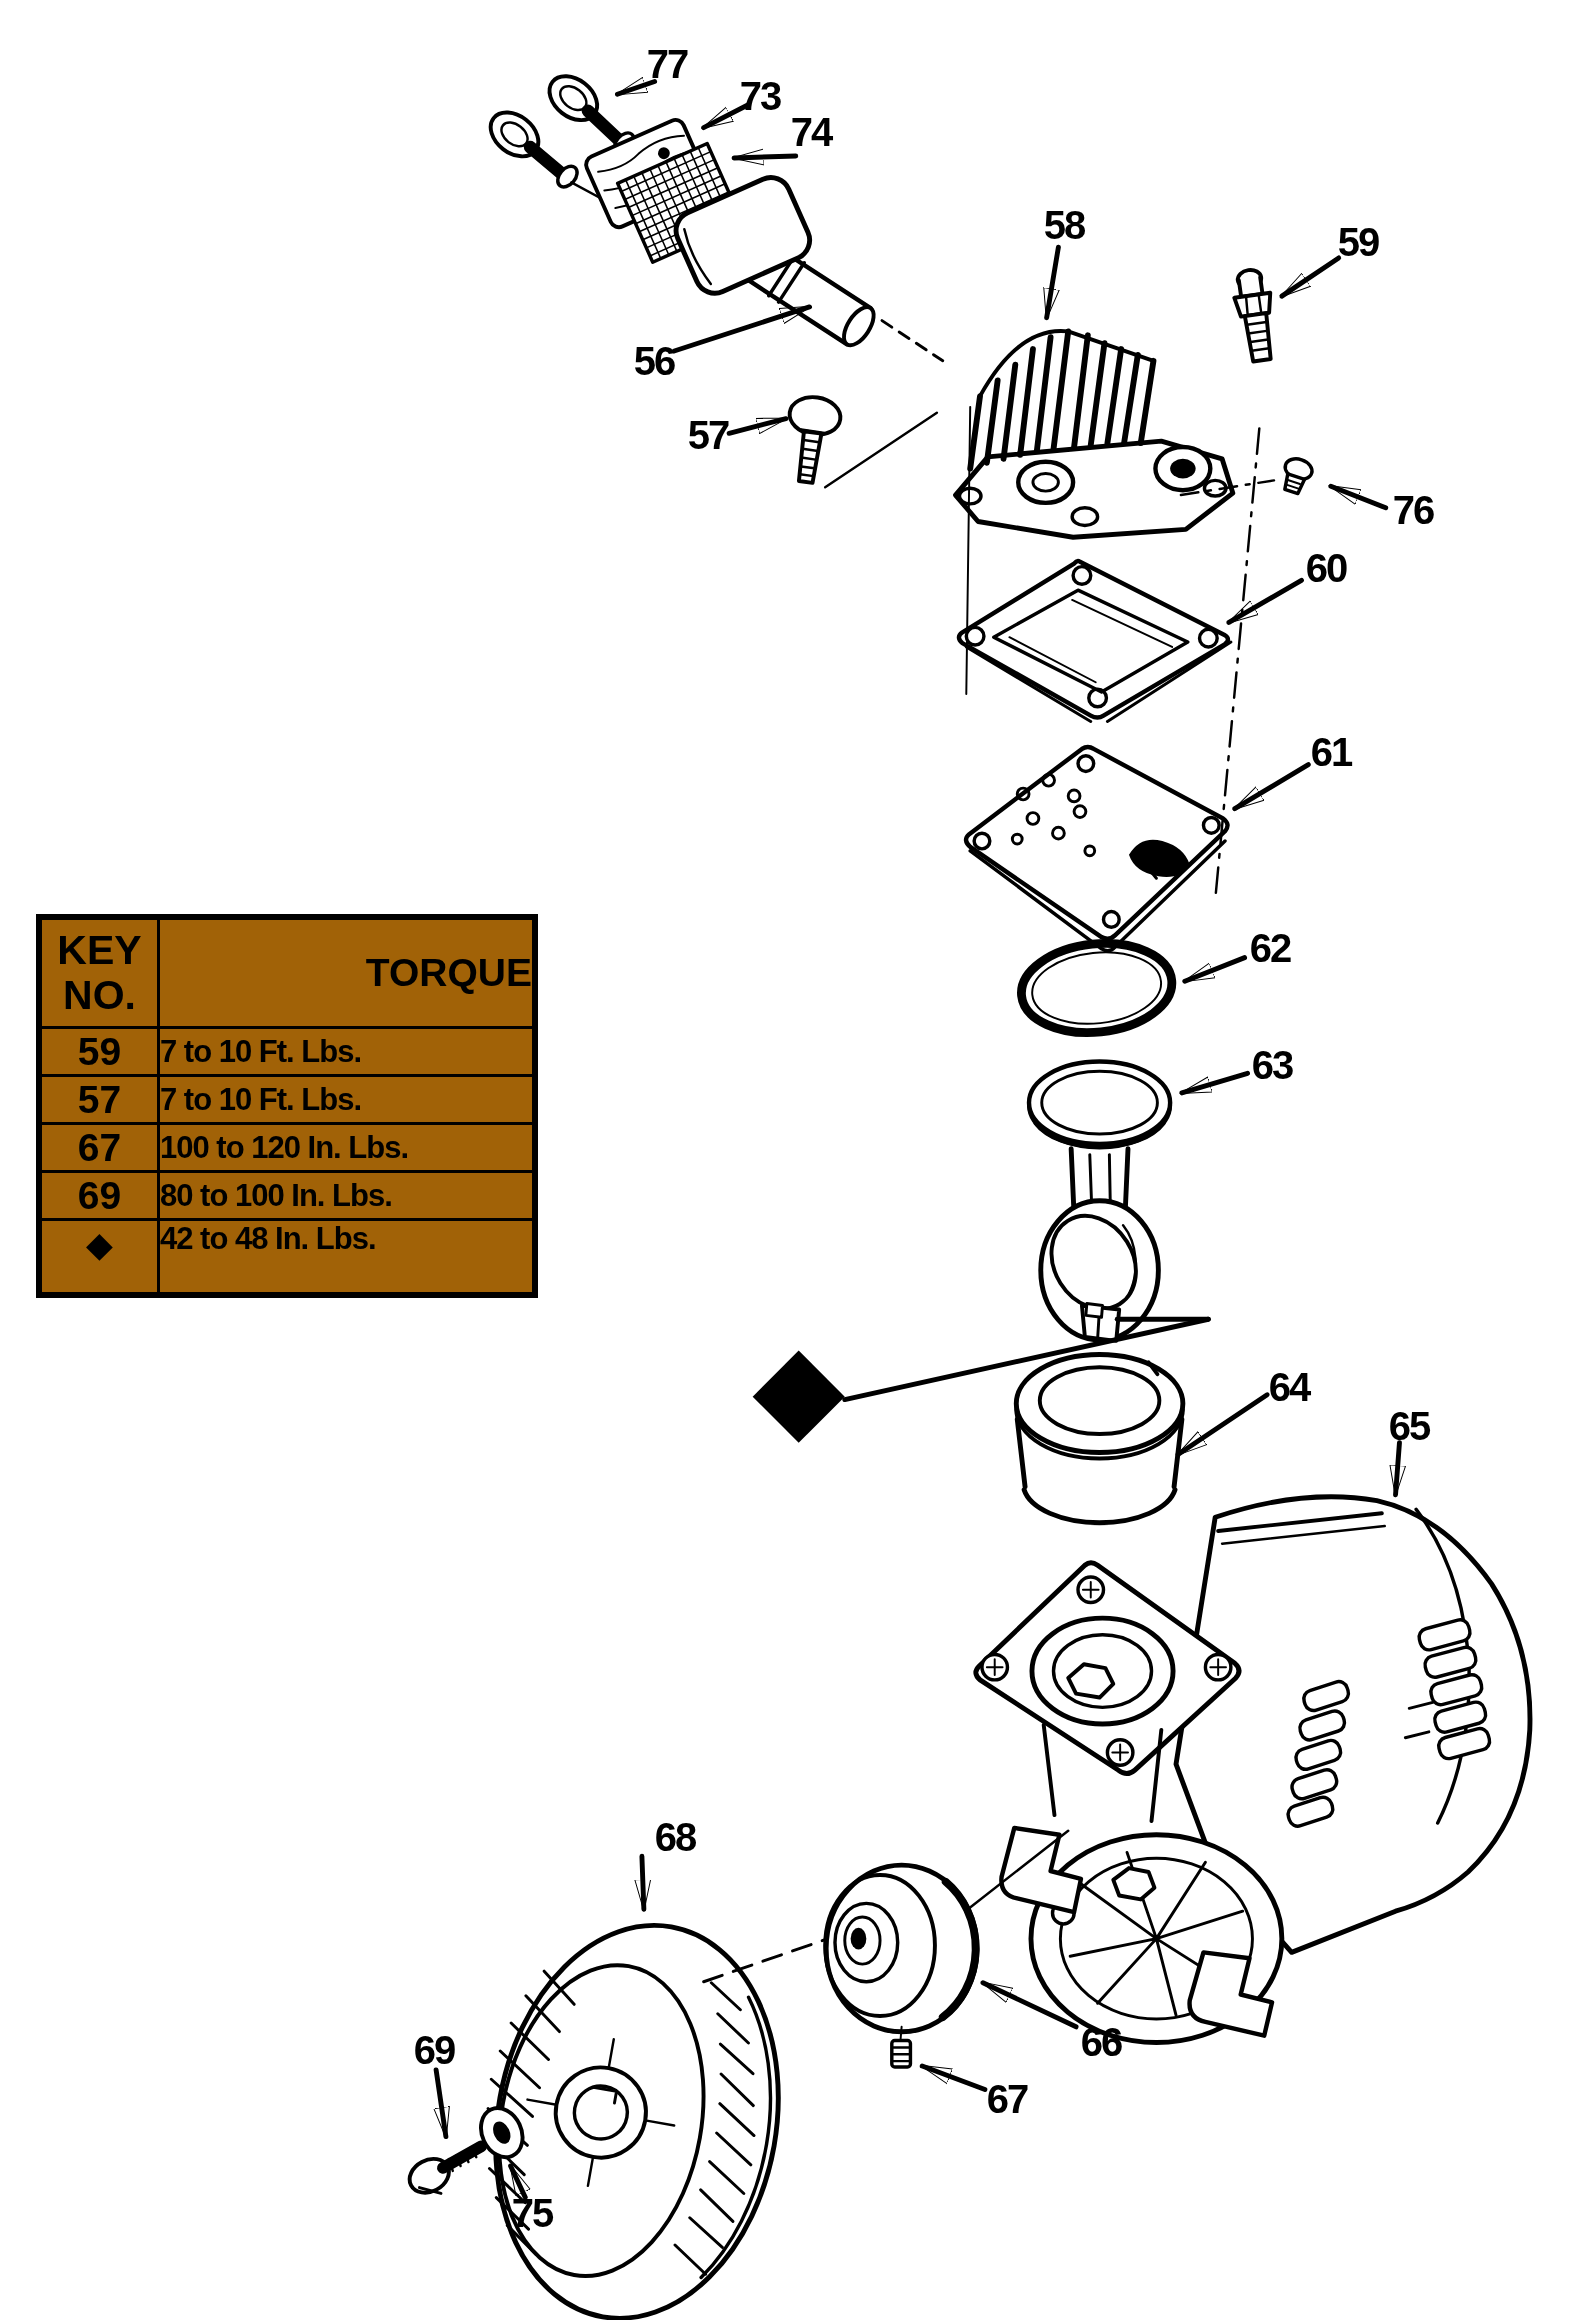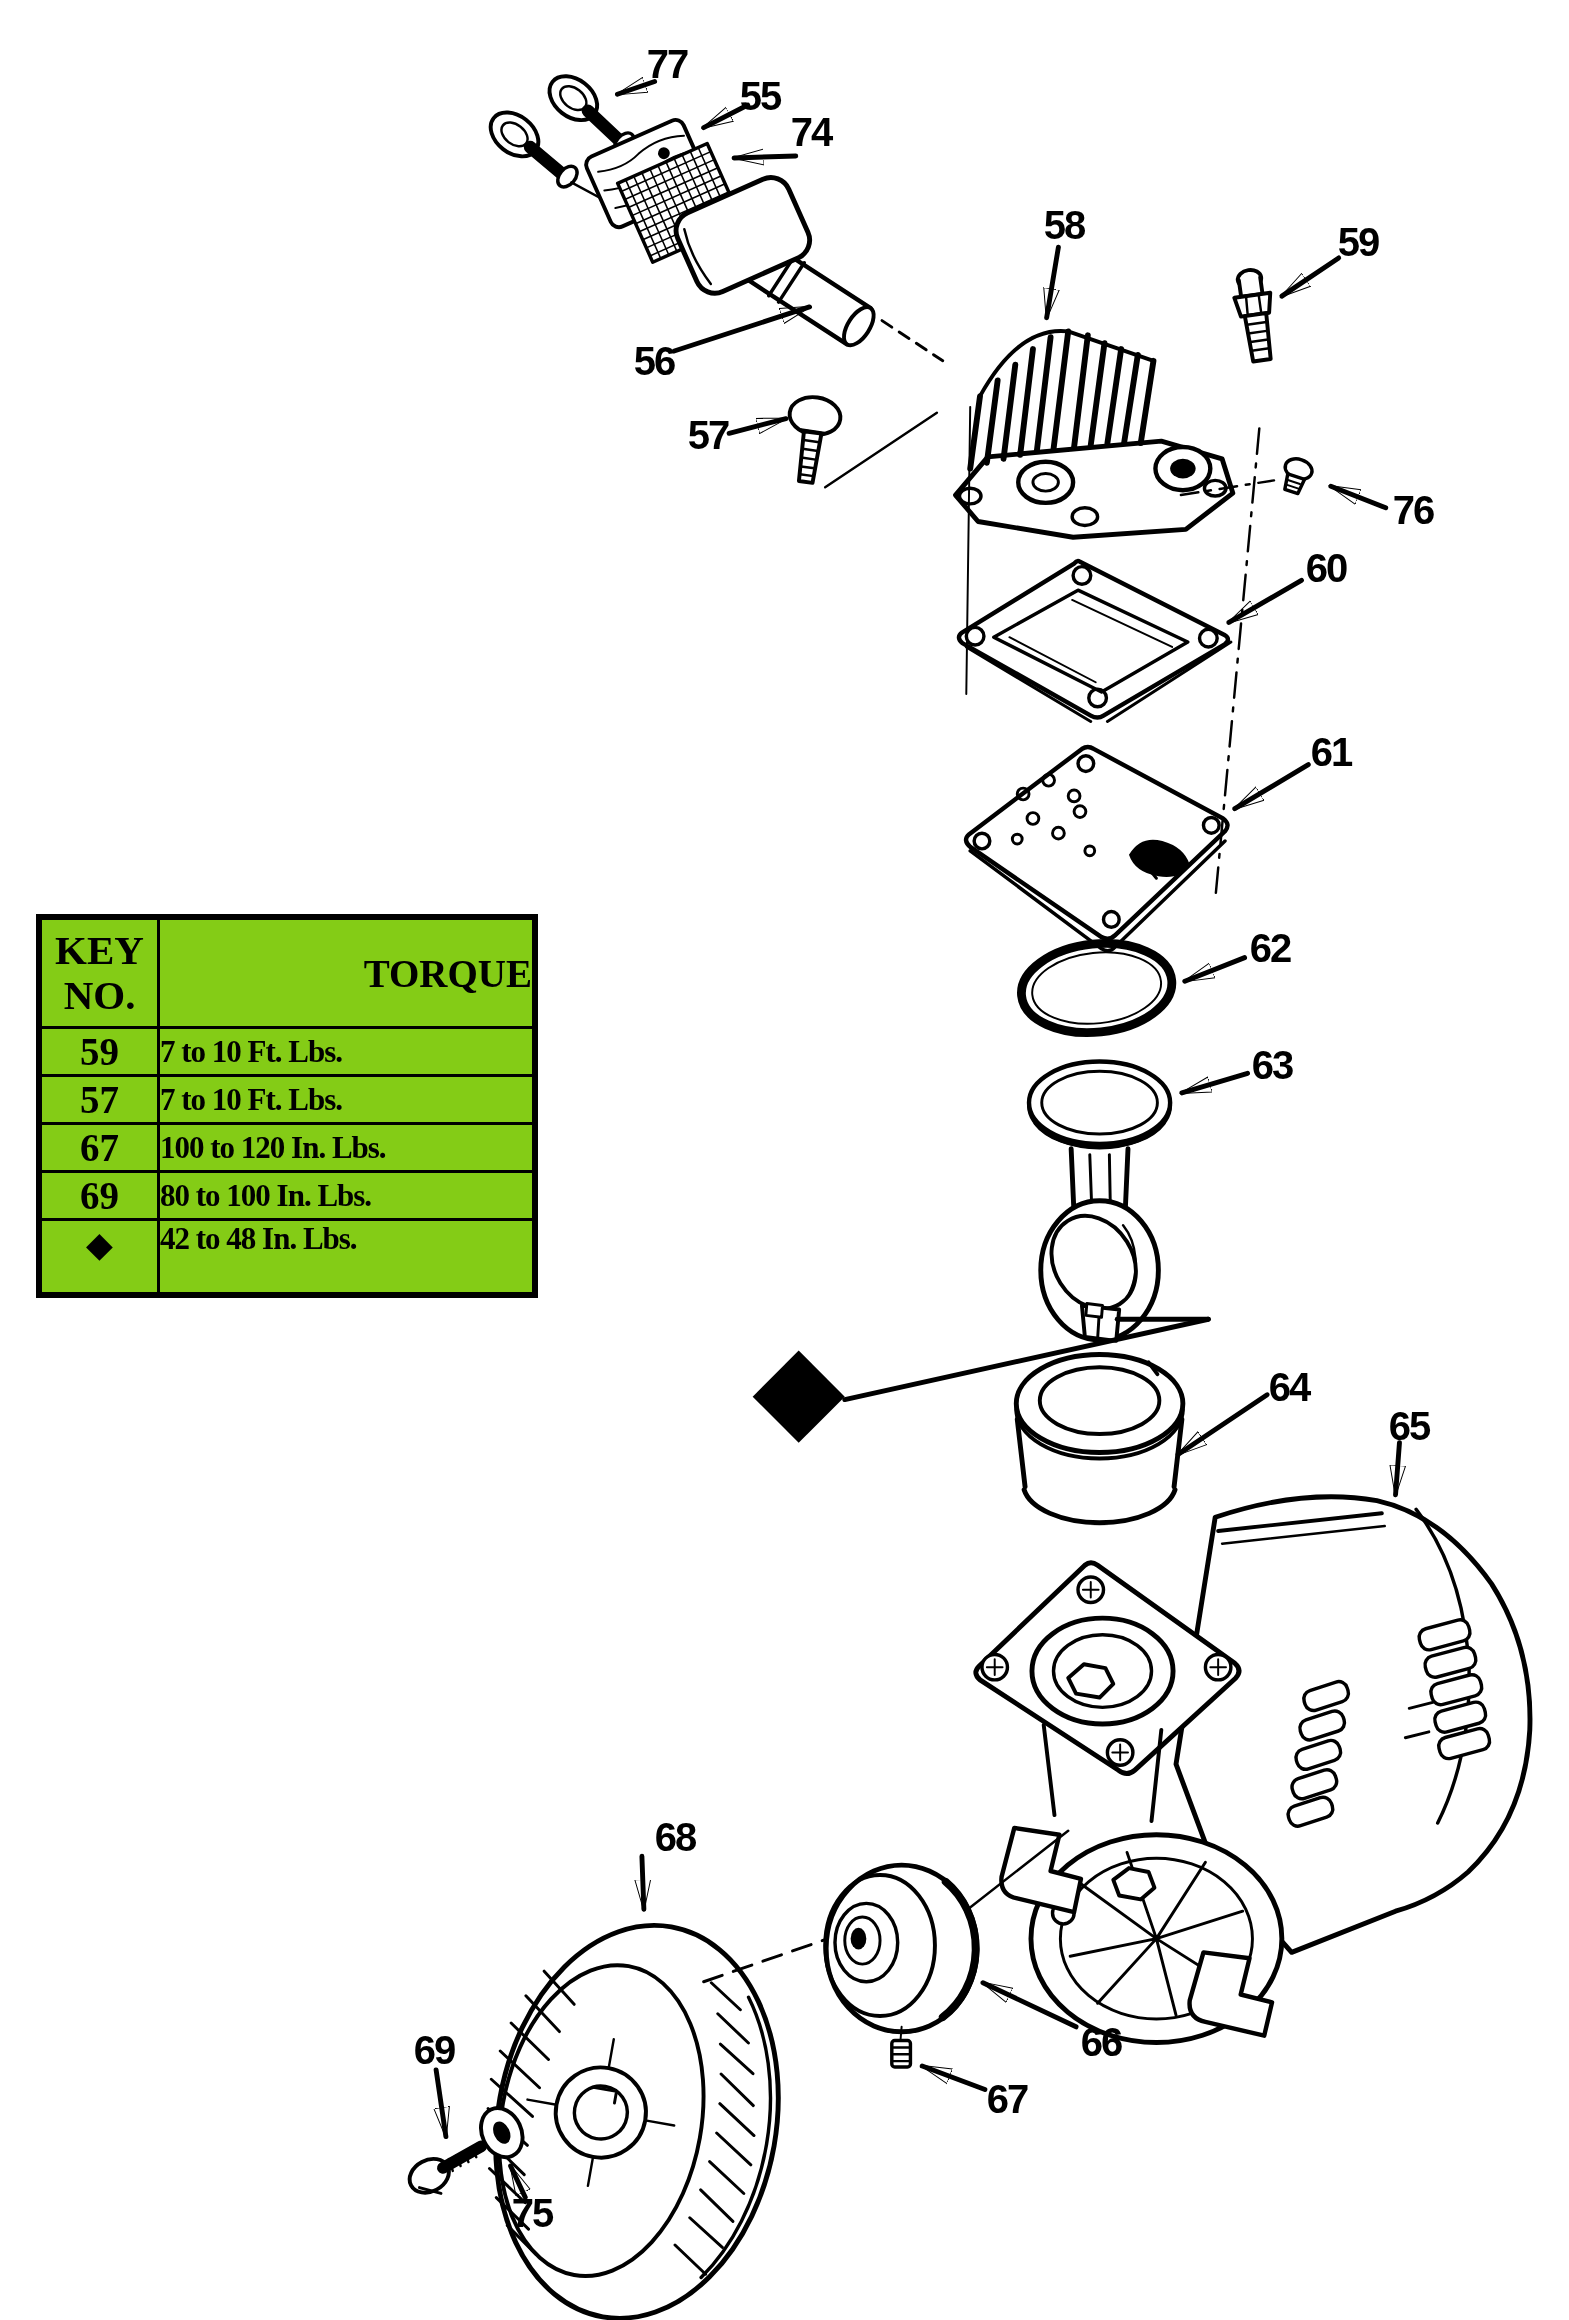--- a/index.html
+++ b/index.html
@@ -5,21 +5,21 @@
   html,body{margin:0;padding:0;background:#888;}
   .page{position:relative;width:1569px;height:2321px;background:#fff;overflow:hidden;
         font-family:"Liberation Sans",sans-serif;padding-left:47px;}
   .page svg{position:absolute;left:0;top:0;}
   svg *{stroke:#000;fill:none;stroke-linecap:round;stroke-linejoin:round;}
   svg .w{fill:#fff;}
   svg .b{fill:#000;stroke:none;}
   .callout{position:absolute;transform:translate(-50%,-50%);font-weight:bold;
            font-size:40px;letter-spacing:-2px;color:#000;white-space:nowrap;}
   .tablewrap{position:absolute;left:36px;top:914px;}
-  table.torque{border-collapse:collapse;table-layout:fixed;background:#84cc16;font-family:Liberation Serif, serif;}
+  table.torque{border-collapse:collapse;table-layout:fixed;background:#a16207;}
   table.torque td,table.torque th{border:3.9px solid #000;color:#000;font-weight:bold;
            padding:0;vertical-align:middle;}
   table.torque{border:6.9px solid #000;}
   th.keyhead{width:115px;font-size:41px;text-align:center;line-height:1.1;height:106px;}
   th.torqhead{width:372px;font-size:39px;text-align:right;letter-spacing:0px;}
   td.key-cell{text-align:center;font-size:39px;height:45px;}
   td.torque-cell{font-size:31px;padding-left:13.7px;letter-spacing:-1px;}
   tr.lastrow td{height:67px;vertical-align:top;}
   tr.lastrow td.key-cell{font-size:33px;padding-top:3.9px;}
 </style>
@@ -307,21 +307,21 @@
     <path d="M655,1894 L657,1948" marker-end="url(#arr)"></path>
     <path d="M445,2112 L455,2180" marker-end="url(#arr)"></path>
     <path d="M536,2242 L521,2210" marker-end="url(#arr)"></path>
     <path d="M1098,2068 L1003,2023" marker-end="url(#arr)"></path>
     <path d="M1005,2132 L941,2108" marker-end="url(#arr)"></path>
   </g>
 </svg>
 
 <div>
       <div class="callout" style="left: 667px; top: 64px;">77</div>
-      <div class="callout" style="left: 760px; top: 96px;">55</div>
+      <div class="callout" style="left: 760px; top: 96px;">73</div>
       <div class="callout" style="left: 811px; top: 132px;">74</div>
       <div class="callout" style="left: 654px; top: 361px;">56</div>
       <div class="callout" style="left: 1064px; top: 225px;">58</div>
       <div class="callout" style="left: 1358px; top: 242px;">59</div>
       <div class="callout" style="left: 708px; top: 435px;">57</div>
       <div class="callout" style="left: 1413px; top: 510px;">76</div>
       <div class="callout" style="left: 1326px; top: 568px;">60</div>
       <div class="callout" style="left: 1331px; top: 752px;">61</div>
       <div class="callout" style="left: 1270px; top: 948px;">62</div>
       <div class="callout" style="left: 1272px; top: 1065px;">63</div>

